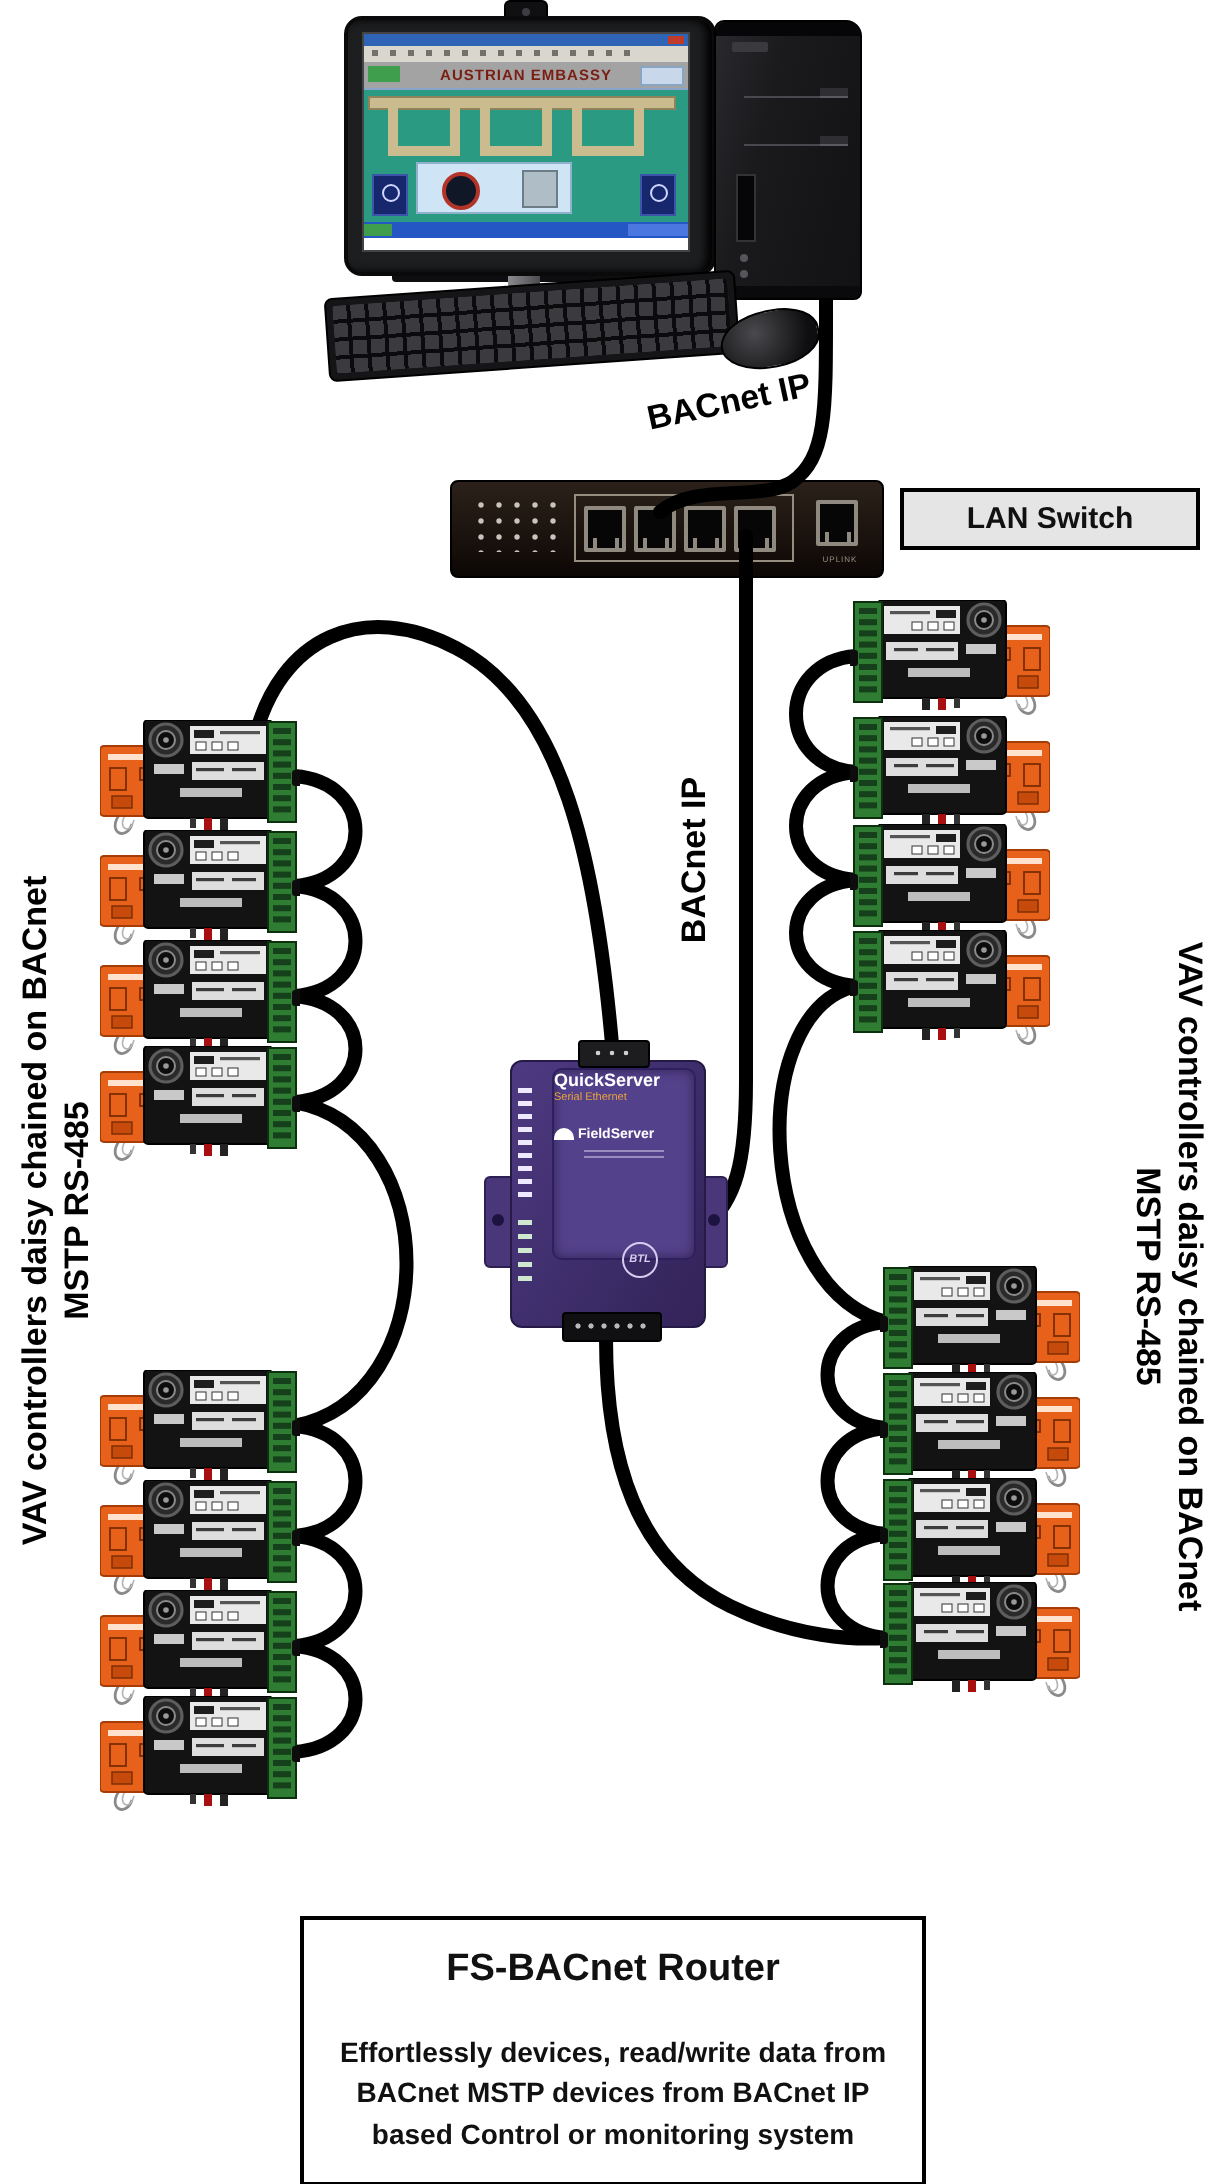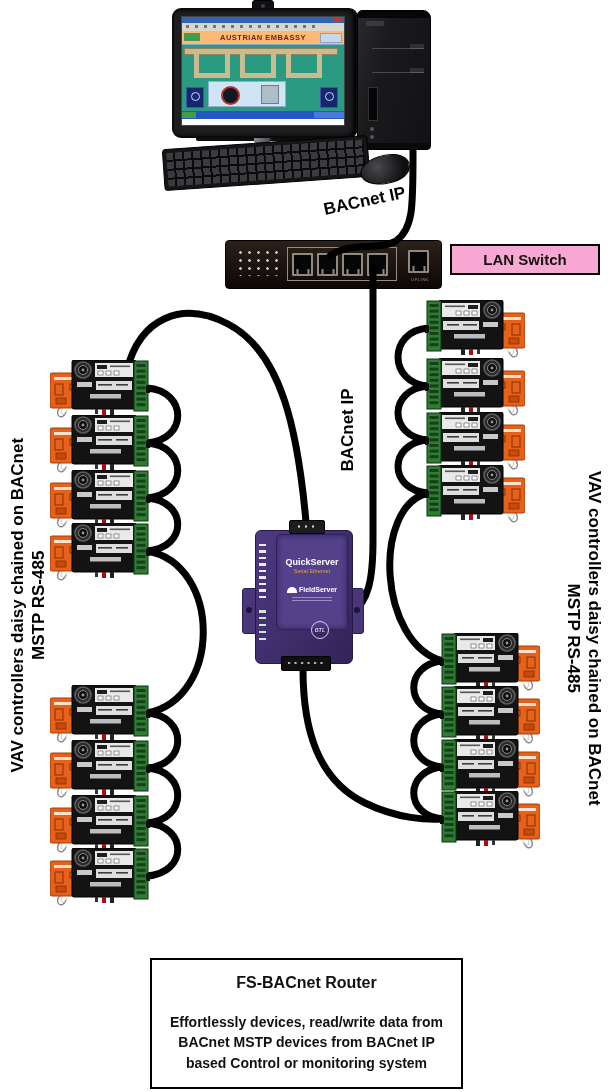--- a/index.html
+++ b/index.html
@@ -6,42 +6,42 @@
   .canvas{position:relative;width:616px;height:1092px;background:#fff;overflow:hidden;
           font-family:"Liberation Sans",sans-serif;color:#111;}
   .abs{position:absolute;}
   
   .z-switch{z-index:1;} .z-cables{z-index:2;} .z-dev{z-index:3;} .z-label{z-index:4;}
 
   
   .caption{font-size:15px;line-height:1.25;text-align:center;color:#1c1c1c;}
   .cable-label{font-weight:bold;font-size:17px;color:#000;white-space:nowrap;}
   .rot{width:340px;text-align:center;font-weight:bold;font-size:17px;line-height:1.25;color:#000;}
-  .callout{background:#f9a8d4;border:2px solid #000;text-align:center;font-weight:bold;font-size:15px;
+  .callout{background:#e5e5e5;border:2px solid #000;text-align:center;font-weight:bold;font-size:15px;
            display:flex;align-items:center;justify-content:center;}
   .footer-box{border:2px solid #000;background:#fff;text-align:center;font-weight:bold;padding:14px 6px;}
-  .footer-box .ft-title{font-size:16px;margin-bottom:20px;}
+  .footer-box .ft-title{font-size:19px;margin-bottom:20px;}
   .footer-box .ft-desc{font-size:14px;line-height:1.45;}
 
   
   .monitor{left:172px;top:8px;width:182px;height:126px;background:#1d1e20;border:2px solid #0a0a0a;
            border-radius:9px;box-shadow:inset -3px 0 4px #000;}
   .webcam{left:252px;top:0;width:20px;height:12px;background:#101012;border-radius:3px;border:1px solid #000;}
   .webcam::after{content:"";position:absolute;left:8px;top:3px;width:4px;height:4px;border-radius:50%;background:#3c3c44;}
   .speakerbar{left:196px;top:128px;width:144px;height:13px;background:#0e0e10;border-radius:2px;}
   .stand-neck{left:254px;top:138px;width:16px;height:20px;background:linear-gradient(90deg,#8b8b8f,#4c4c50);}
   .stand-base{left:224px;top:154px;width:80px;height:11px;border-radius:50%;
               background:linear-gradient(#9d9da1,#3f3f43);border:1px solid #2a2a2e;}
   .screen{left:181px;top:16px;width:162px;height:108px;background:#fff;border:1px solid #444;overflow:hidden;}
   .win-title{height:6px;background:#2f63b5;position:relative;}
   .win-title::after{content:"";position:absolute;right:2px;top:1px;width:8px;height:4px;background:#c23b2a;}
   .win-tool{height:8px;background:#d9d6ce;
     background-image:repeating-linear-gradient(90deg,#74706a 0 3px,transparent 3px 9px);
     background-size:80% 3px;background-repeat:no-repeat;background-position:4px 2px;}
-  .hmi-banner{height:13px;background:#fdba74;border-bottom:1px solid #89a6ca;display:flex;align-items:center;justify-content:center;position:relative;}
+  .hmi-banner{height:13px;background:#a3a3a3;border-bottom:1px solid #89a6ca;display:flex;align-items:center;justify-content:center;position:relative;}
   .hmi-banner .t{font-size:7.5px;font-weight:bold;color:#7b1d12;letter-spacing:.5px;}
   .hmi-banner::before{content:"";position:absolute;left:2px;top:2px;width:16px;height:8px;background:#3f9e4e;}
   .hmi-banner::after{content:"";position:absolute;right:2px;top:2px;width:20px;height:8px;background:#c9d7ea;border:1px solid #8aa4c4;}
   .hmi{position:relative;height:66px;background:#2a9a82;}
   .duct-bar{position:absolute;left:2px;top:3px;width:152px;height:5px;background:#cbbc90;border:1px solid #8f835c;}
   .duct-u{position:absolute;top:8px;width:26px;height:20px;border:5px solid #cbbc90;border-top:none;}
   .ahu{position:absolute;left:26px;top:36px;width:76px;height:24px;background:#cfe4f4;border:1px solid #8fb1cc;}
   .ahu .fan{position:absolute;left:12px;top:4px;width:15px;height:15px;border-radius:50%;background:#101726;border:2px solid #b23327;}
   .ahu .unit{position:absolute;right:6px;top:3px;width:16px;height:17px;background:#aebdc6;border:1px solid #6d7d88;}
   .blue-box{position:absolute;bottom:3px;width:16px;height:19px;background:#16276d;border:1px solid #3c55a8;}
@@ -88,21 +88,21 @@
   .qs-ear{width:14px;height:44px;background:#4a3779;border:1px solid #2c1f52;border-radius:3px;}
   .qs-ear::after{content:"";position:absolute;top:18px;width:6px;height:6px;border-radius:50%;background:#1d1340;}
   .qs-ear.l{left:242px;top:588px;} .qs-ear.l::after{left:3px;}
   .qs-ear.r{left:348px;top:588px;} .qs-ear.r::after{right:3px;}
   .qs-body{left:255px;top:530px;width:96px;height:132px;border-radius:6px;border:1px solid #241a45;
            background:linear-gradient(120deg,#4e3a82,#3c2c68 60%,#332358);}
   .qs-top-conn{left:289px;top:520px;width:34px;height:12px;background:#1d1d1f;border:1px solid #000;border-radius:2px;}
   .qs-top-conn::after{content:"";position:absolute;left:7px;top:4px;width:20px;height:3px;
      background-image:radial-gradient(circle at 2px 1.5px,#cfcfcf 1px,transparent 1.3px);background-size:7px 3px;}
   .qs-panel{left:276px;top:534px;width:72px;height:96px;background:#54418c;border:1px solid #2e2060;border-radius:5px;
-            box-shadow:inset 0 0 6px rgba(0,0,0,.45);text-align:center;box-sizing:border-box;padding-top:22px;}
+            box-shadow:inset 0 0 6px rgba(0,0,0,.45);text-align:left;box-sizing:border-box;}
   .qs-name{font-size:9px;font-weight:bold;color:#fff;}
   .qs-sub{font-size:5.5px;color:#e8a33c;margin-top:1px;}
   .qs-brand{margin-top:12px;font-size:7px;font-weight:bold;color:#fff;}
   .qs-cloud{display:inline-block;width:10px;height:6px;background:#fff;border-radius:5px 5px 0 0;vertical-align:middle;margin-right:2px;}
   .qs-lines{margin:4px auto 0;width:40px;height:6px;
             background:repeating-linear-gradient(#b7aed6 0 1px,transparent 1px 3px);opacity:.7;}
   .qs-term{left:259px;top:544px;width:7px;height:58px;
      background:repeating-linear-gradient(#efe9ff 0 2.5px,transparent 2.5px 6.5px);}
   .qs-term2{left:259px;top:610px;width:7px;height:34px;
      background:repeating-linear-gradient(#cfe8cf 0 2.5px,transparent 2.5px 7px);}

